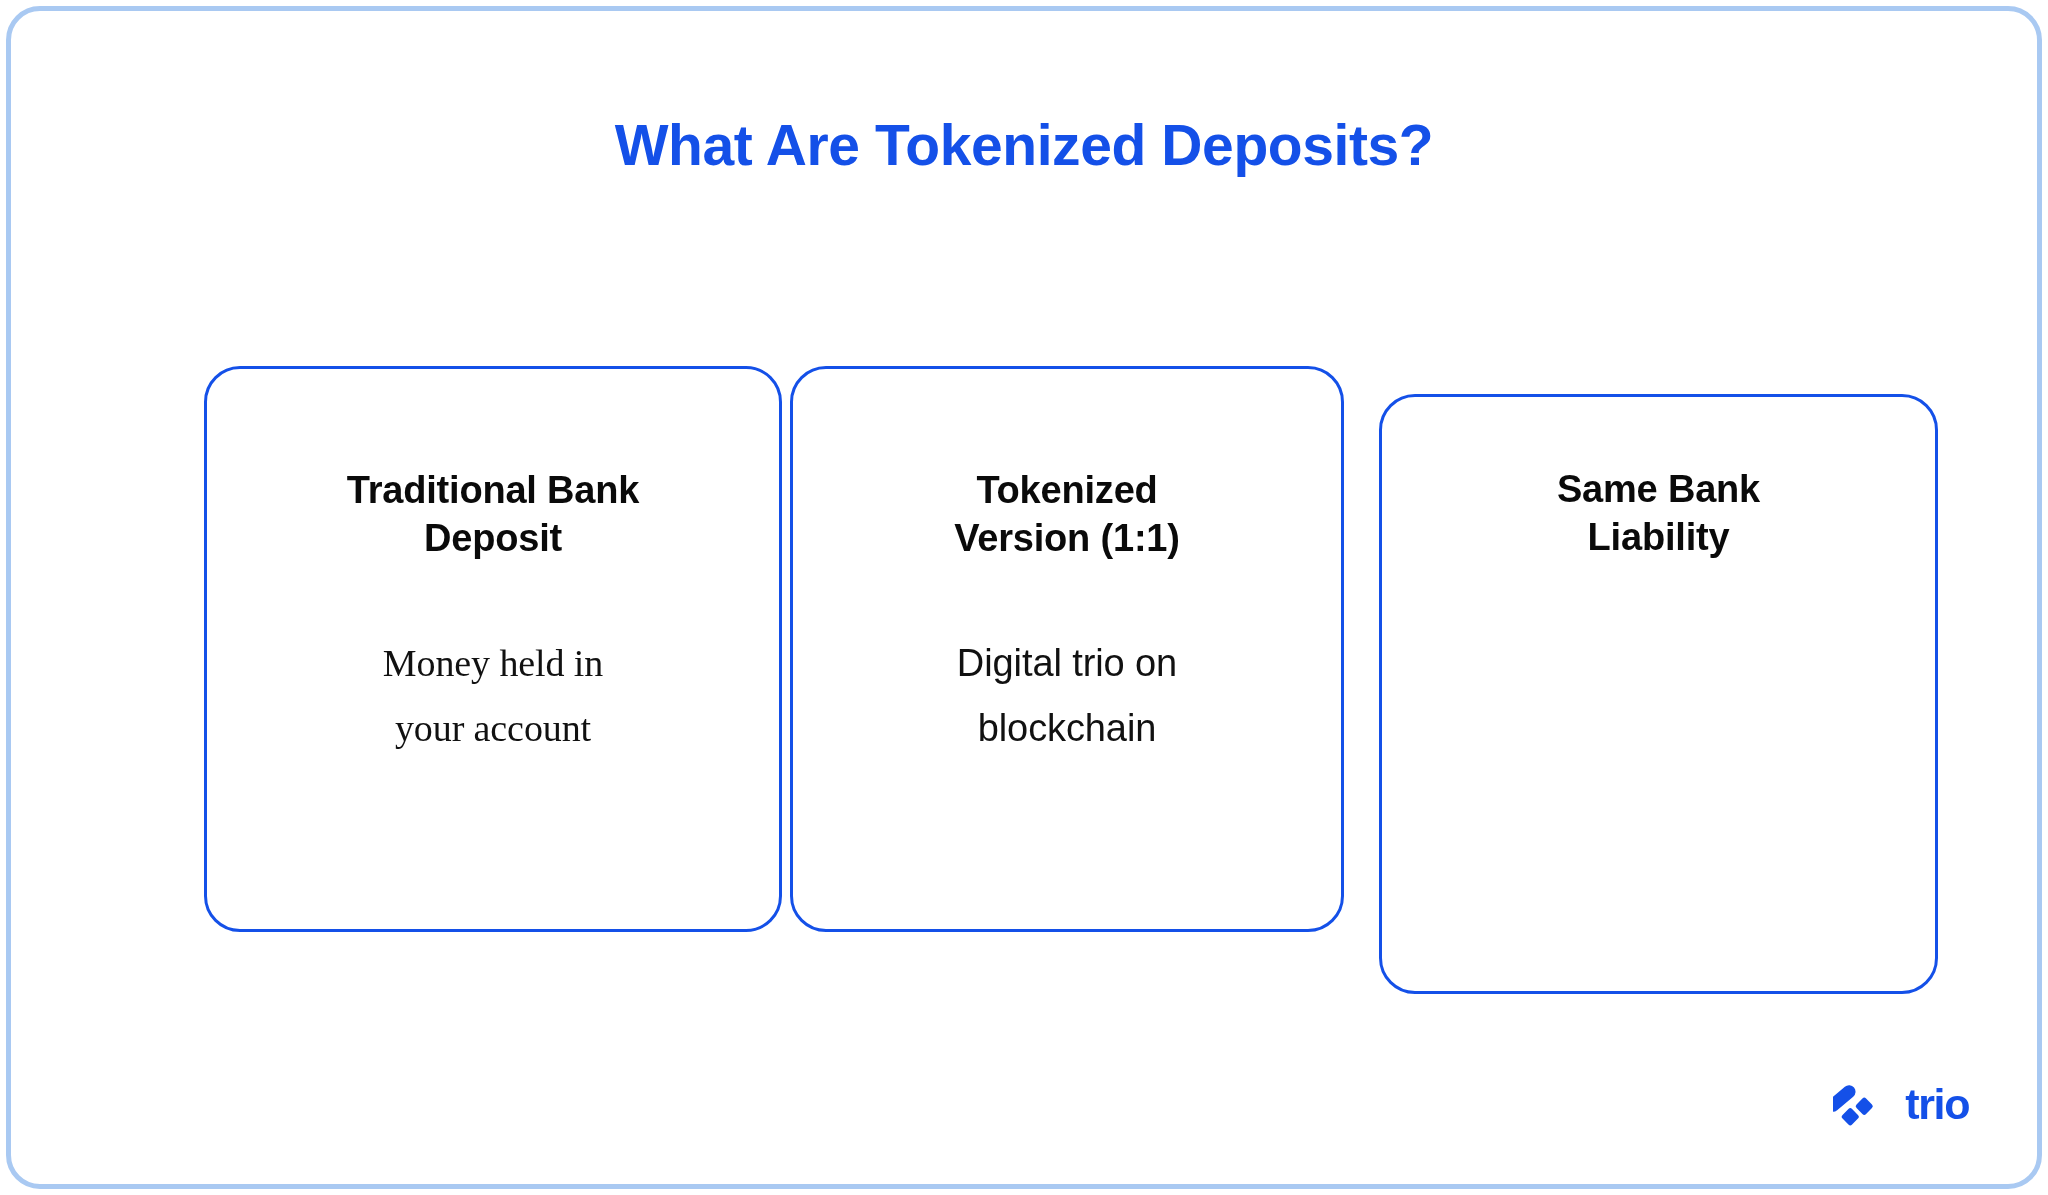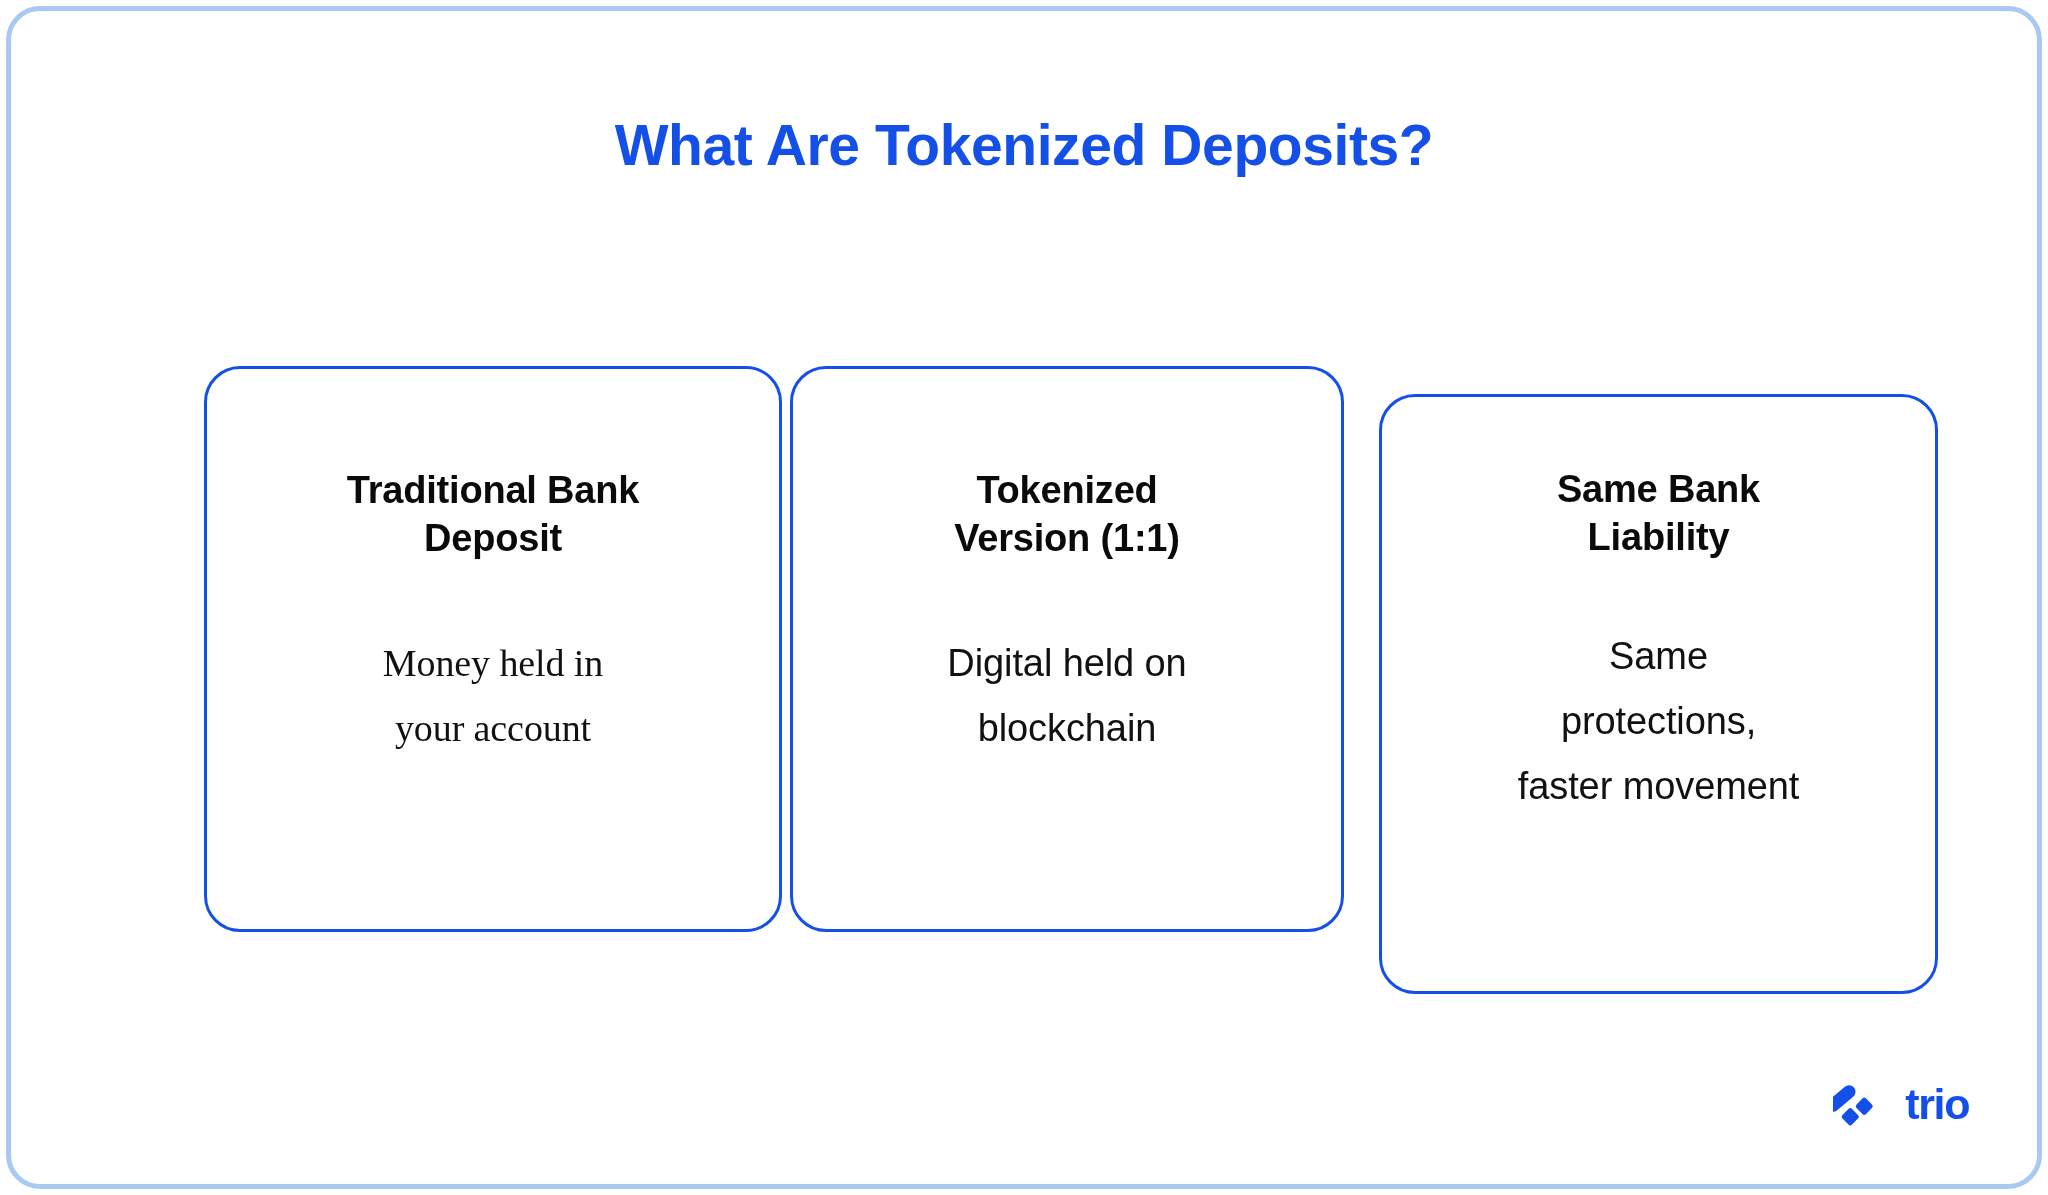--- a/index.html
+++ b/index.html
@@ -137,30 +137,27 @@
     <div class="card card-1">
       <div class="card-heading">Traditional Bank
 Deposit</div>
       <div class="card-body">Money held in
 your account</div>
     </div>
 
     <div class="card card-2">
       <div class="card-heading">Tokenized
 Version (1:1)</div>
-      <div class="card-body">Digital held on
+      <div class="card-body">Digital trio on
 blockchain</div>
     </div>
 
     <div class="card card-3">
       <div class="card-heading">Same Bank
 Liability</div>
-      <div class="card-body">Same
-protections,
-faster movement</div>
     </div>
 
   </div>
 
   <div class="brand-logo">
     <svg class="brand-mark" width="46" height="42" viewBox="0 0 46 42" aria-hidden="true">
       <rect x="-9" y="8" width="34" height="13" rx="6.5" transform="rotate(-40 8 14.5)" fill="#1450e8"></rect>
       <rect x="24.5" y="15.5" width="13.5" height="13.5" rx="2.6" transform="rotate(45 31.25 22.25)" fill="#1450e8"></rect>
       <rect x="10.5" y="26" width="13.5" height="13.5" rx="2.6" transform="rotate(45 17.25 32.75)" fill="#1450e8"></rect>
     </svg>

